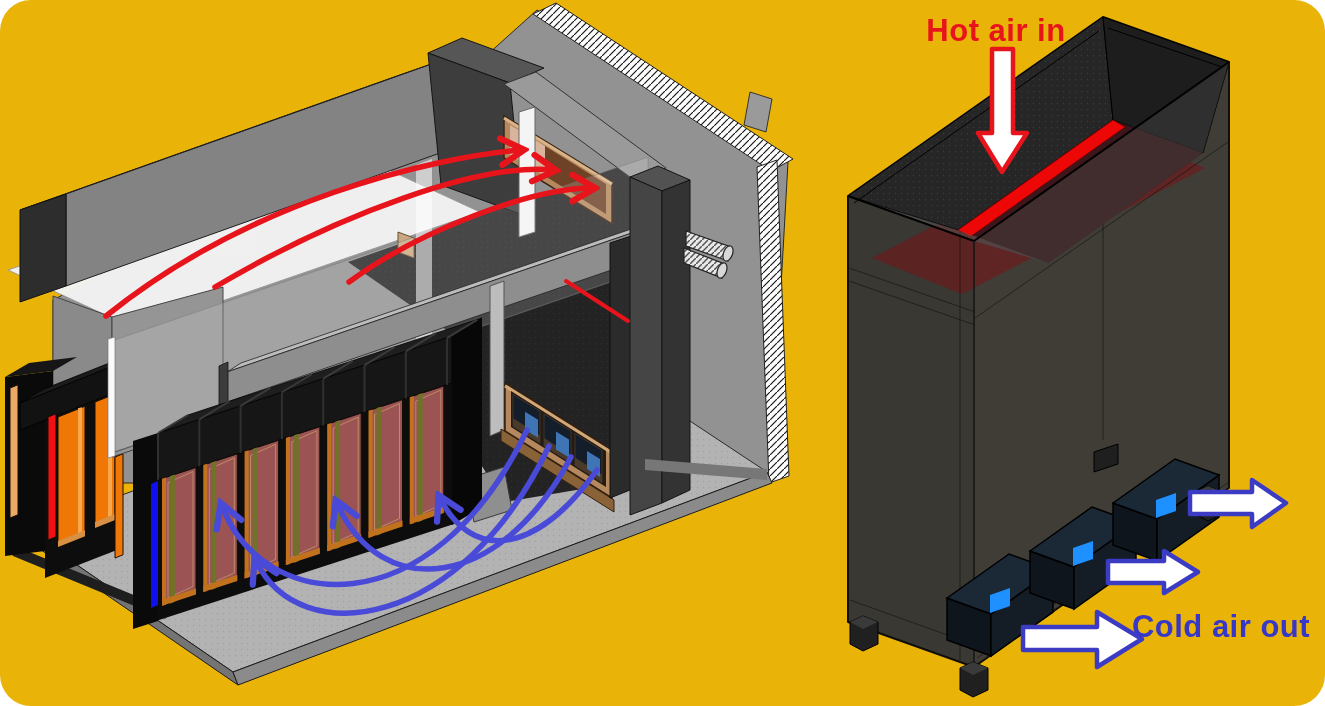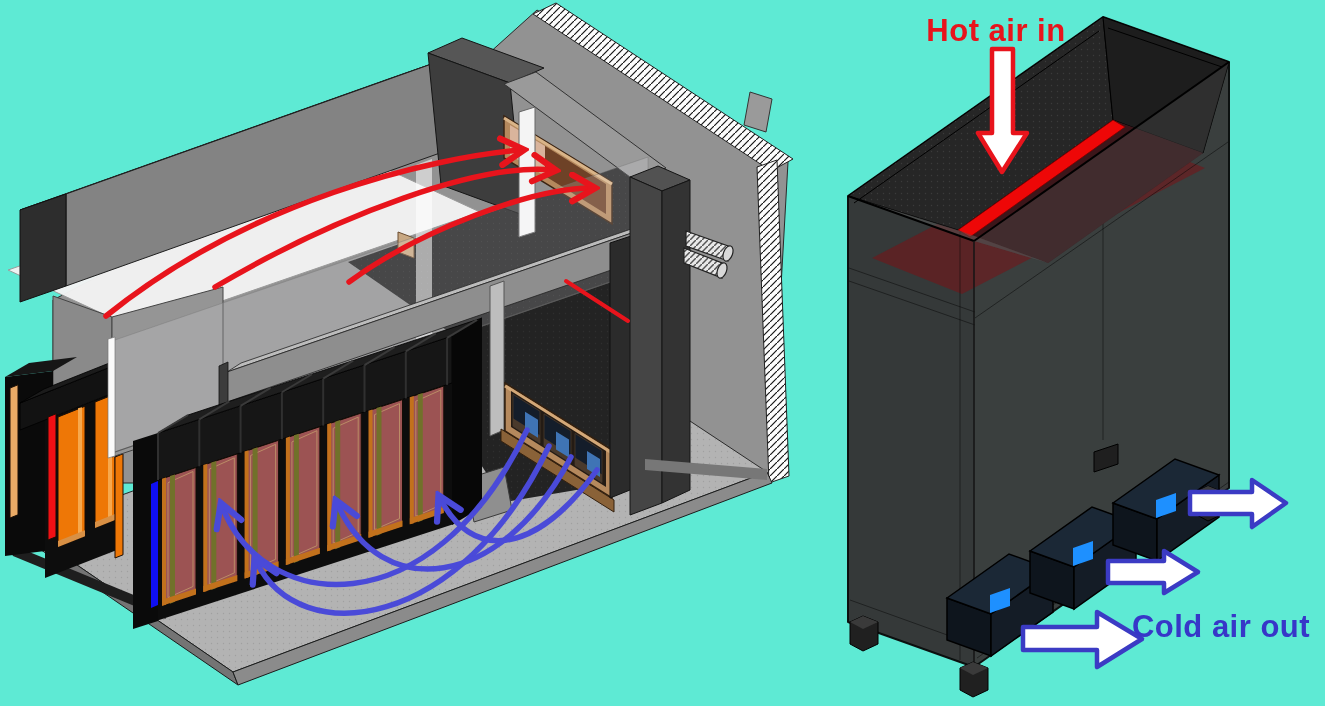--- a/index.html
+++ b/index.html
@@ -2,21 +2,21 @@
 <html style="--hot: #e8141c; --coldText: #3737c8; --coldArrow: #3b3bc4; --coldCurve: #4a4ad8; --fan: #3f74b5; --fanBright: #1e90ff; --intakeRed: #ee0707; --rackOrange: #ee7706; --doorMaroon: #9c5353; --trimOrange: #c2711c; --olive: #71712a; --blueStrip: #0f0ff2; --redStrip: #f01015; --tan: #eaaa66; --frameTan: #b5895d;"><head>
 <meta charset="utf-8">
 <style>
   :root{
     --hot:#e8141c; --coldText:#3737c8; --coldArrow:#3b3bc4; --coldCurve:#4a4ad8;
     --fan:#3f74b5; --fanBright:#1e90ff; --intakeRed:#ee0707;
     --rackOrange:#ee7706; --doorMaroon:#9c5353; --trimOrange:#c2711c; --olive:#71712a;
     --blueStrip:#0f0ff2; --redStrip:#f01015; --tan:#eaaa66; --frameTan:#b5895d;
   }
   html,body{margin:0;padding:0;background:#fff;}
-  #stage{width:1325px;height:706px;position:relative;background:#5eead4;overflow:hidden;}
+  #stage{width:1325px;height:706px;position:relative;background:#eab308;overflow:hidden;border-radius:31px;}
   svg{display:block;}
   .lbl{font-family:"Liberation Sans","DejaVu Sans",sans-serif;font-weight:bold;font-size:31px;letter-spacing:.5px;}
   .hotlbl{fill:var(--hot);}
   .coldlbl{fill:var(--coldText);}
   .redcurve{stroke:var(--hot);stroke-width:5.5;fill:none;stroke-linecap:round;}
   .bluecurve{stroke:var(--coldCurve);stroke-width:5.5;fill:none;stroke-linecap:round;}
   .blockarrow{fill:#ffffff;stroke:var(--coldArrow);stroke-width:4.5;stroke-linejoin:round;}
   .reddown{fill:#ffffff;stroke:var(--hot);stroke-width:4.5;stroke-linejoin:round;}
   polygon,path,line,ellipse{shape-rendering:geometricPrecision;}
 </style>

